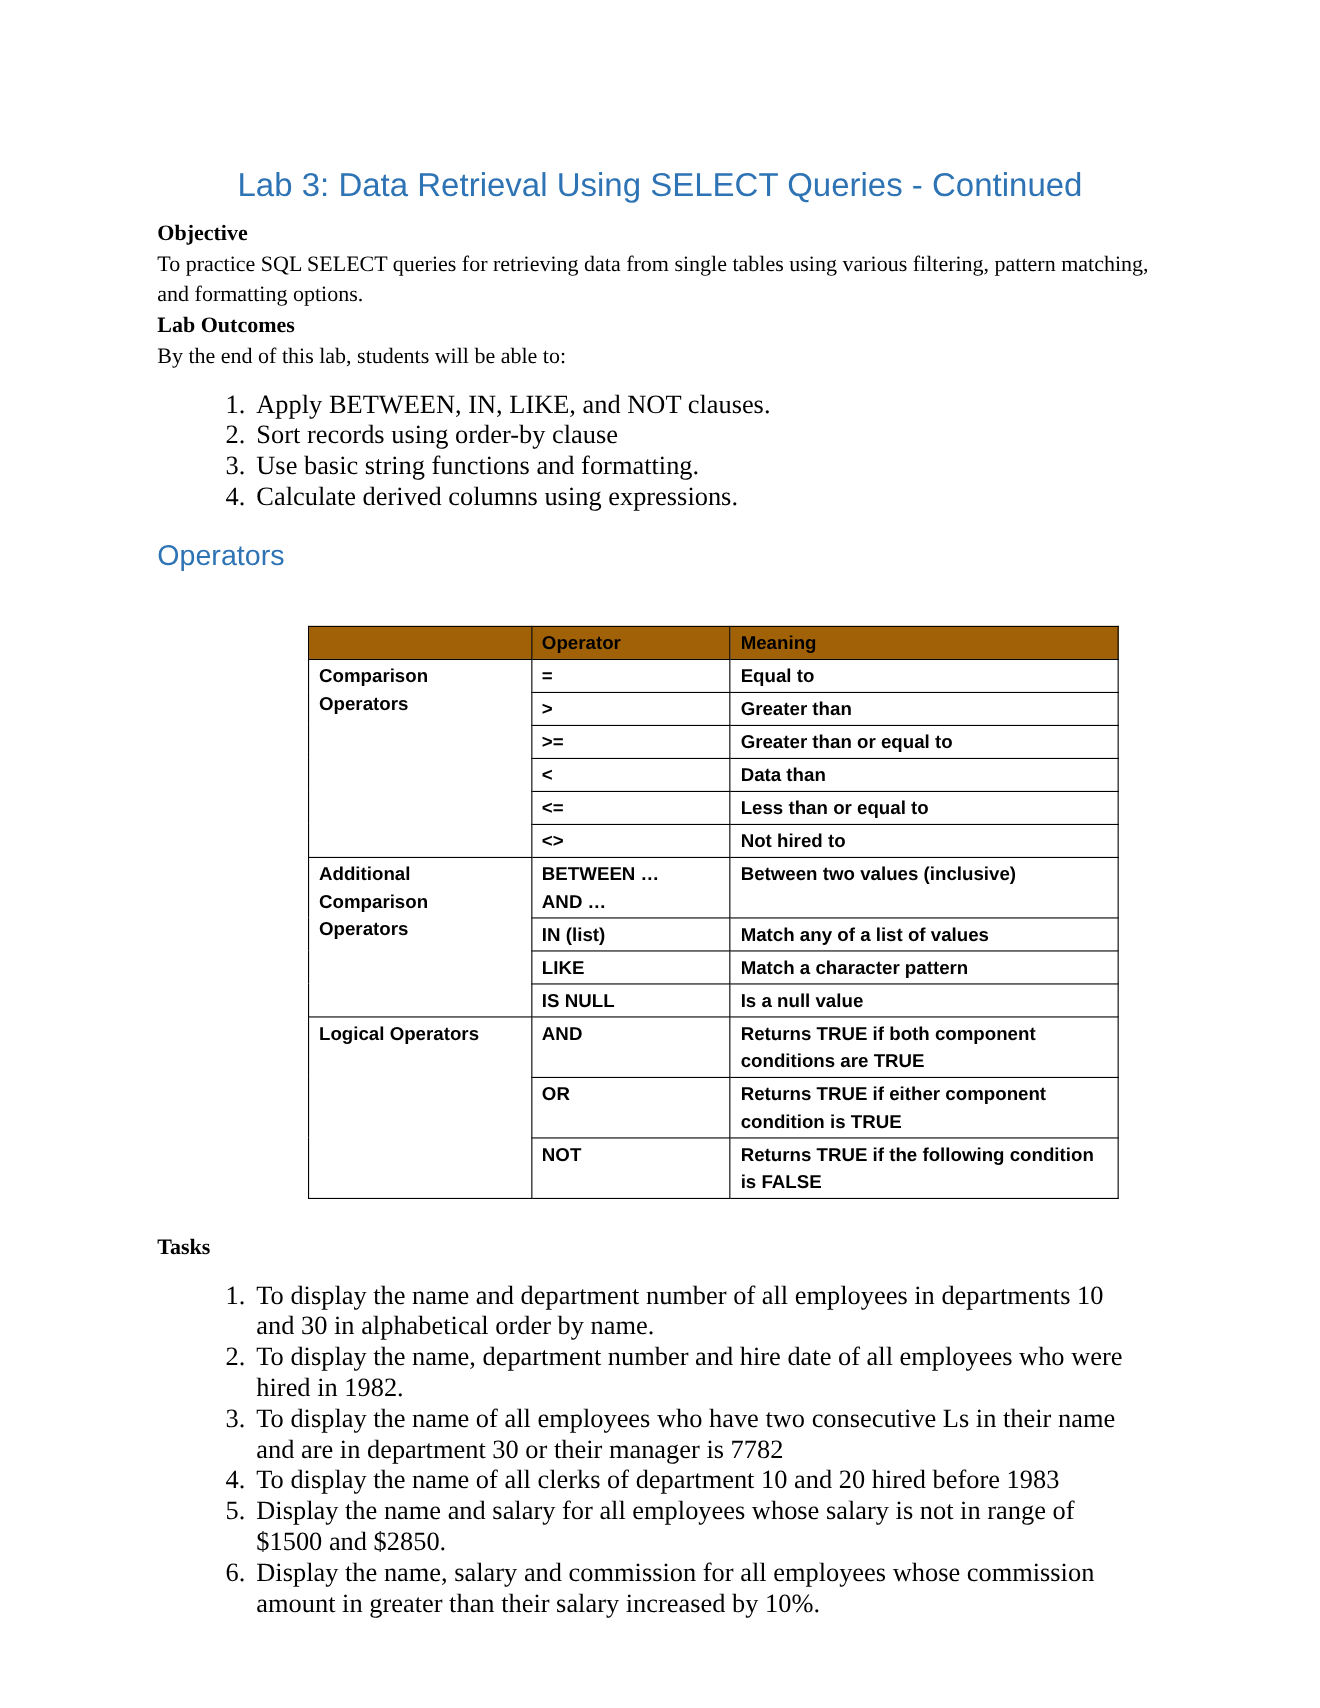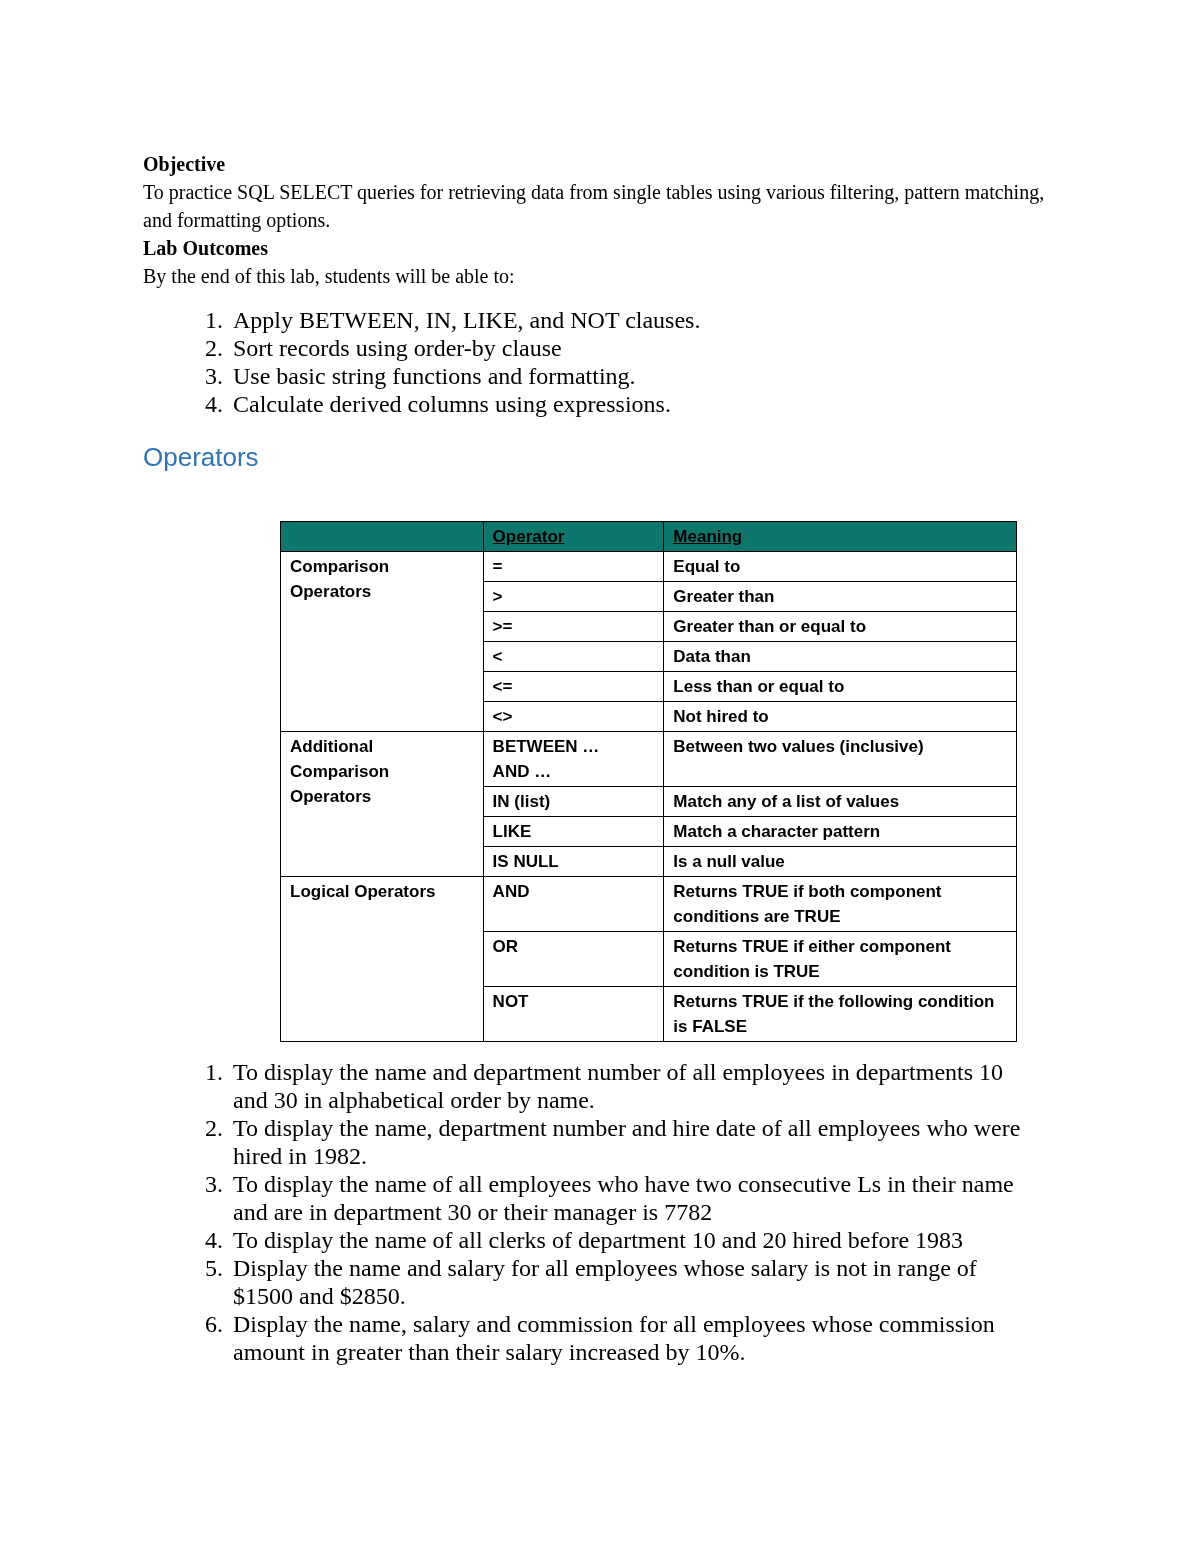--- a/index.html
+++ b/index.html
@@ -64,23 +64,22 @@
     line-height: 25px;
   }
   table.operators-table th,
   table.operators-table td {
     border: 1px solid #000000;
     padding: 2px 9px;
     vertical-align: top;
     text-align: left;
   }
   table.operators-table thead th {
-    background: #0f766e;
+    background: #a16207;
     height: 28px;
-    text-decoration: underline;
   }
   .group-col  { width: 185px; }
   .operator-col { width: 165px; }
   .meaning-col  { width: 322px; }
   td.group-cell {
     text-align: center;
     vertical-align: middle;
   }
   td.operator-cell {
     white-space: pre-line;
@@ -91,20 +90,21 @@
   }
   .tasks-list {
     margin-top: 27px;
   }
 </style>
 </head>
 <body>
 
 <div class="page">
 
+  <h1 class="doc-title">Lab 3: Data Retrieval Using SELECT Queries - Continued</h1>
 
   <p class="bold-heading">Objective</p>
   <p class="body-text">To practice SQL SELECT queries for retrieving data from single tables using various filtering, pattern matching, and formatting options.</p>
 
   <p class="bold-heading">Lab Outcomes</p>
   <p class="body-text">By the end of this lab, students will be able to:</p>
 
   <ol class="num-list">
       <li>Apply BETWEEN, IN, LIKE, and NOT clauses.</li>
       <li>Sort records using order-by clause</li>
@@ -175,20 +175,21 @@
           <td class="operator-cell">OR</td>
           <td class="meaning-cell">Returns TRUE if either component condition is TRUE</td>
         </tr>
         <tr>
           <td class="operator-cell">NOT</td>
           <td class="meaning-cell">Returns TRUE if the following condition is FALSE</td>
         </tr>
       </tbody>
   </table>
 
+  <p class="bold-heading tasks-heading">Tasks</p>
 
   <ol class="num-list tasks-list">
       <li>To display the name and department number of all employees in departments 10 and 30 in alphabetical order by name.</li>
       <li>To display the name, department number and hire date of all employees who were hired in 1982.</li>
       <li>To display the name of all employees who have two consecutive Ls in their name and are in department 30 or their manager is 7782</li>
       <li>To display the name of all clerks of department 10 and 20 hired before 1983</li>
       <li>Display the name and salary for all employees whose salary is not in range of $1500 and $2850.</li>
       <li>Display the name, salary and commission for all employees whose commission amount in greater than their salary increased by 10%.</li>
     </ol>
 

